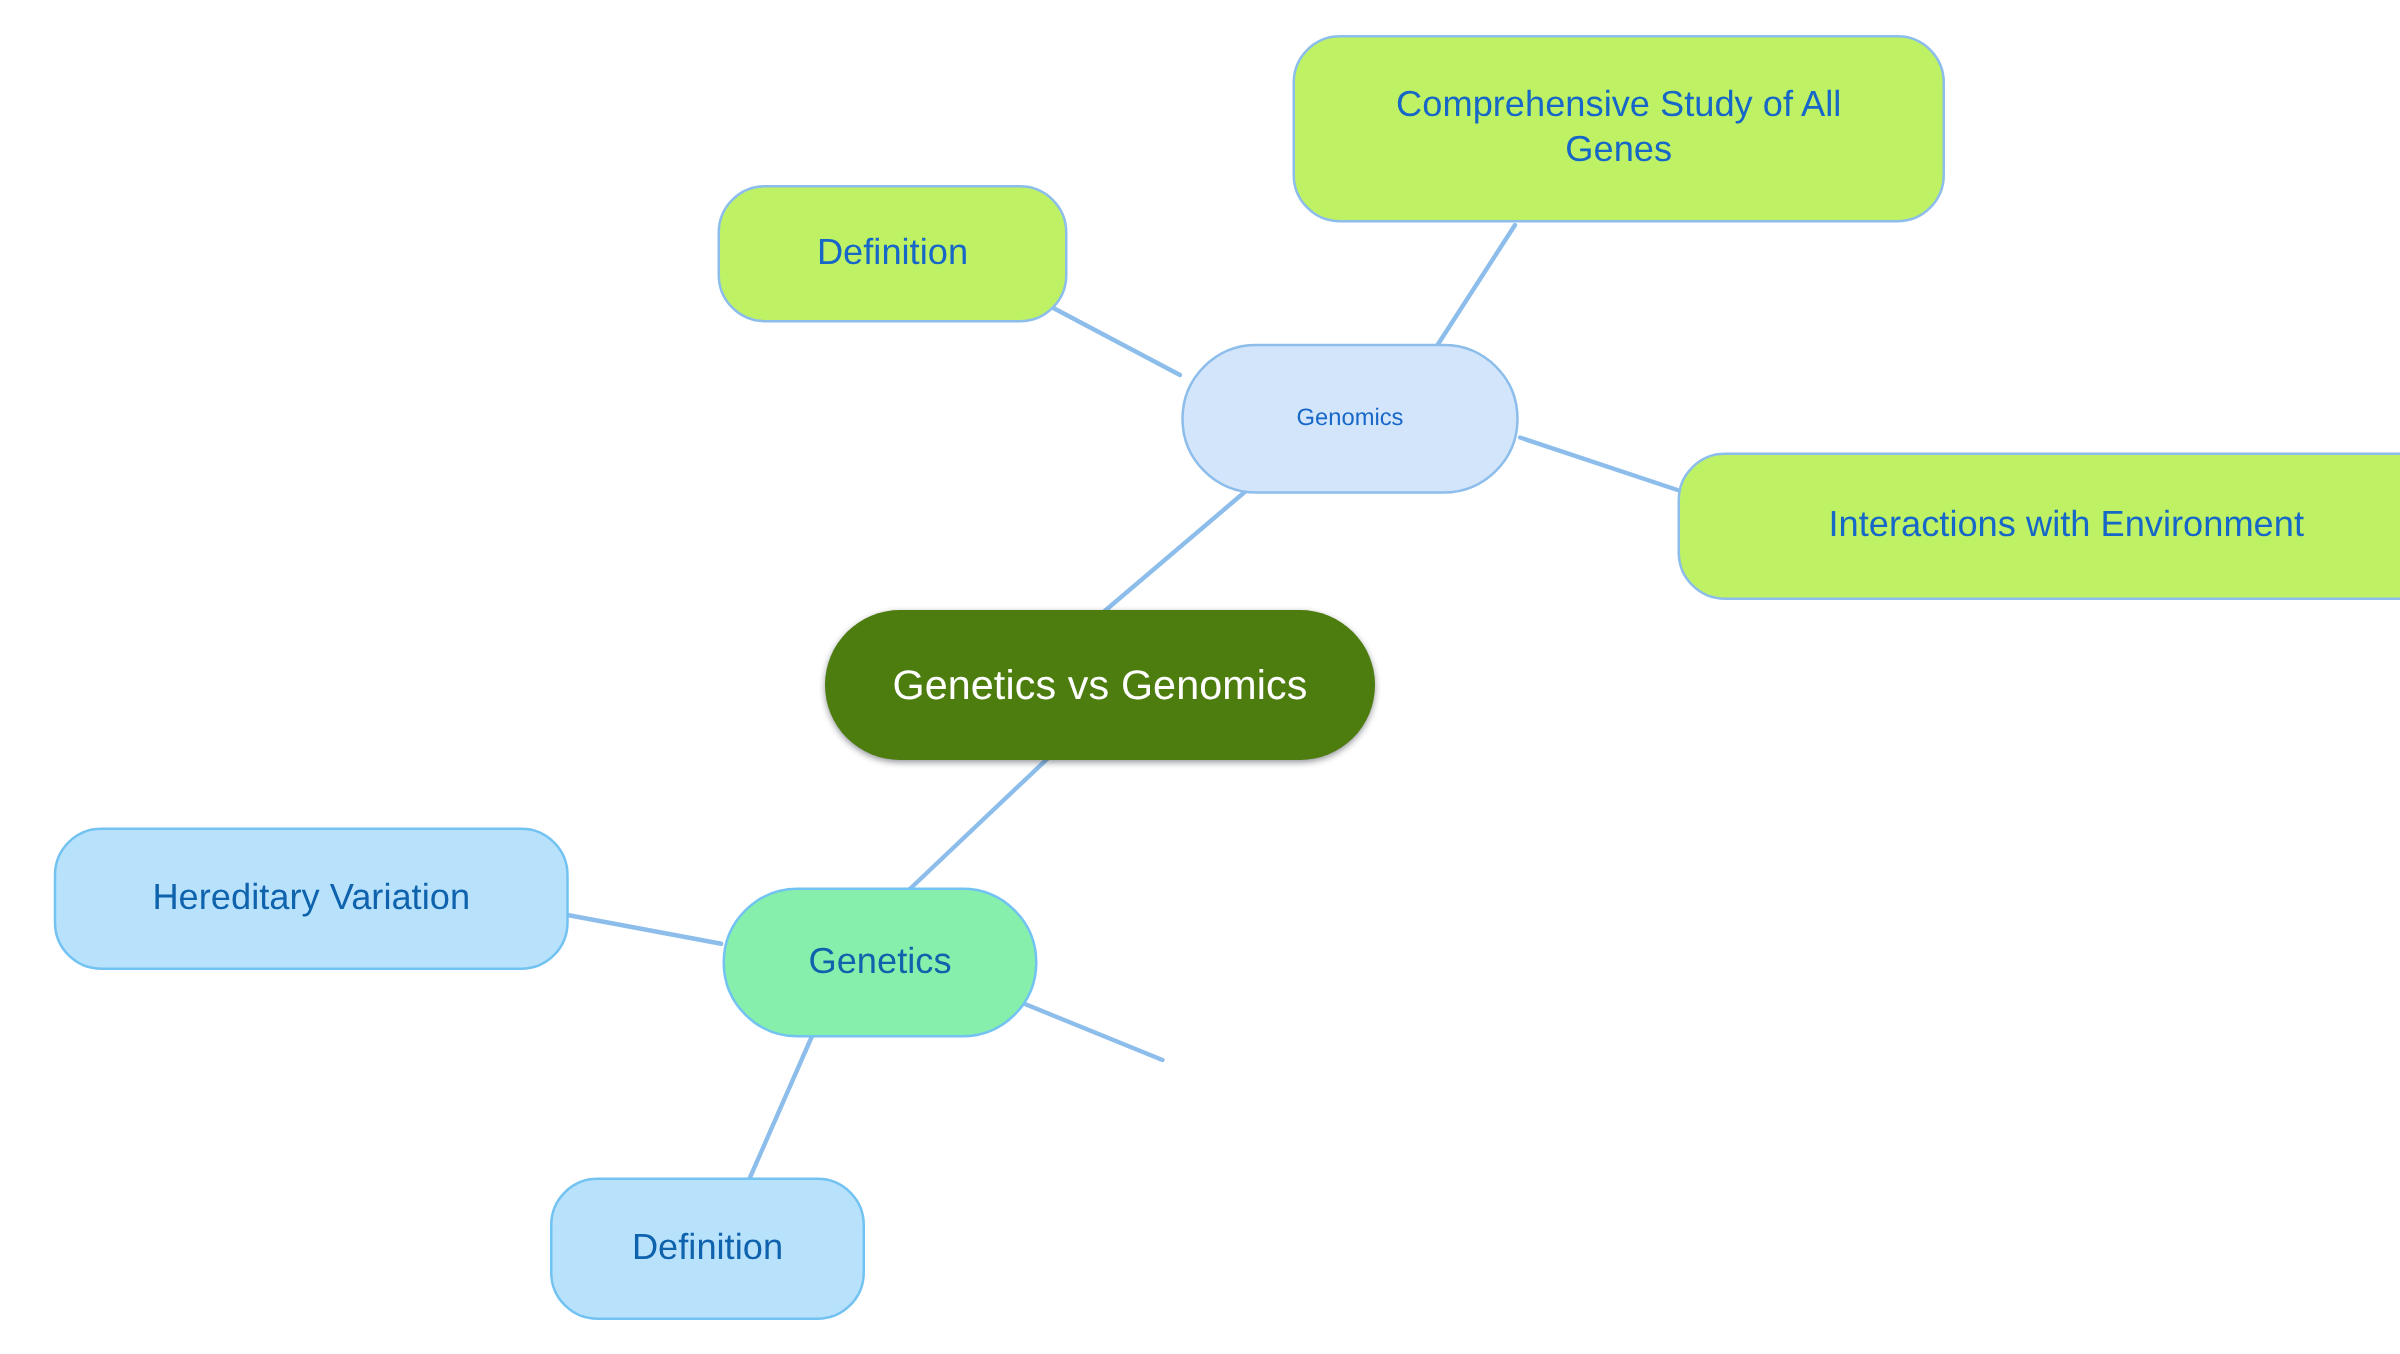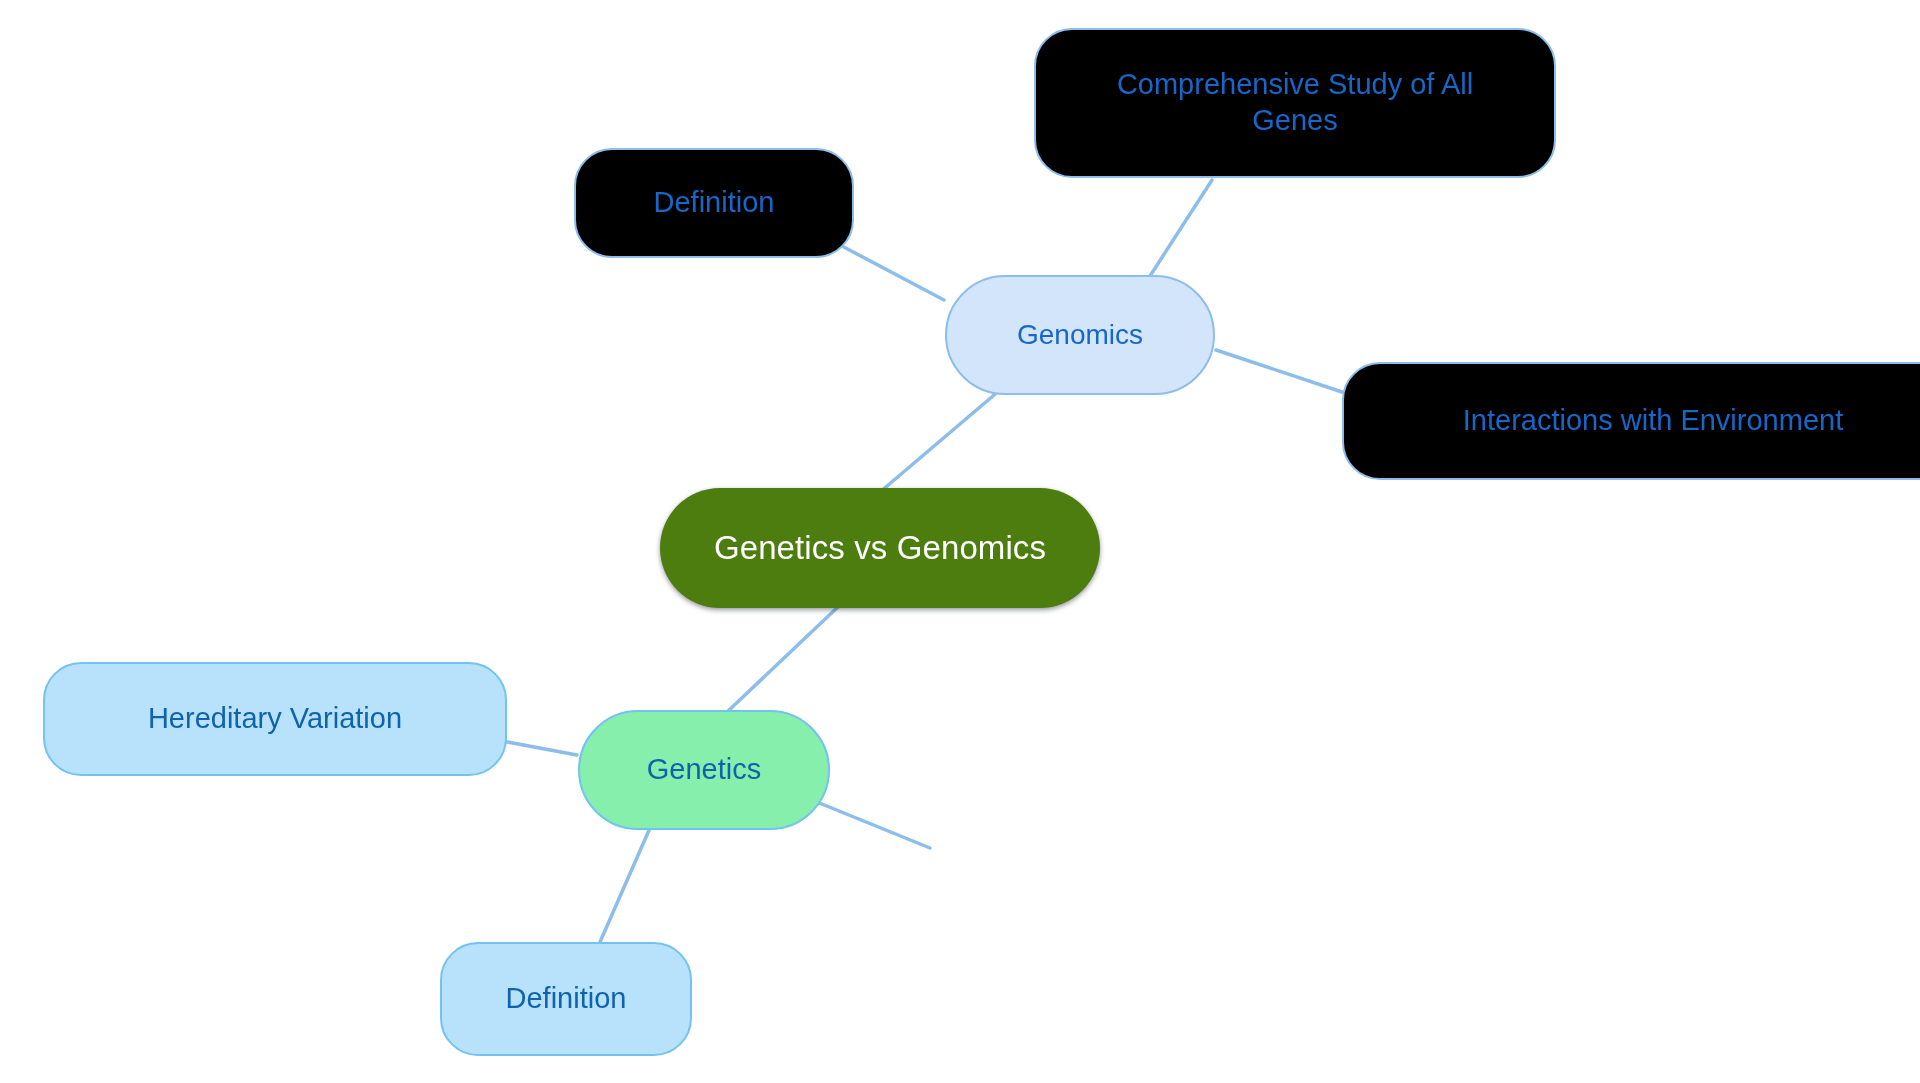--- a/index.html
+++ b/index.html
@@ -45,24 +45,24 @@
     border-radius: 62px;
     font-size: 33px;
     letter-spacing: 0.1px;
     box-shadow: 0 2px 5px rgba(20,25,35,0.45);
   }
   .node-branch-a {
     background: #d2e5fb;
     border: 2px solid #8cbdeb;
     color: #1667c8;
     border-radius: 62px;
-    font-size: 28px;
+    font-size: 19px;
   }
   .node-leaf-a {
-    background: #000000;
+    background: #bef264;
     border: 2px solid #8cbdeb;
     color: #1667c8;
     border-radius: 38px;
     font-size: 29px;
   }
   .node-branch-b {
     background: #86efac;
     border: 2px solid #72c2f2;
     color: #0f63ad;
     border-radius: 62px;
@@ -98,18 +98,18 @@
 
   <div class="node node-leaf-a" style="left: 574px; top: 148px; width: 280px; height: 110px;">Definition</div>
 
   <div class="node node-leaf-a" style="left: 1034px; top: 28px; width: 522px; height: 150px;">Comprehensive Study of All
 Genes</div>
 
   <div class="node node-leaf-a" style="left: 1342px; top: 362px; width: 622px; height: 118px;">Interactions with Environment</div>
 
   <div class="node node-branch-b" style="left: 578px; top: 710px; width: 252px; height: 120px;">Genetics</div>
 
-  <div class="node node-leaf-b" style="left: 43px; top: 662px; width: 464px; height: 114px;">Hereditary Variation</div>
+  <div class="node node-leaf-b" style="left: 43px; top: 662px; width: 412px; height: 114px;">Hereditary Variation</div>
 
 
   <div class="node node-leaf-b" style="left: 440px; top: 942px; width: 252px; height: 114px;">Definition</div>
 
 </div>
 
 </body></html>

